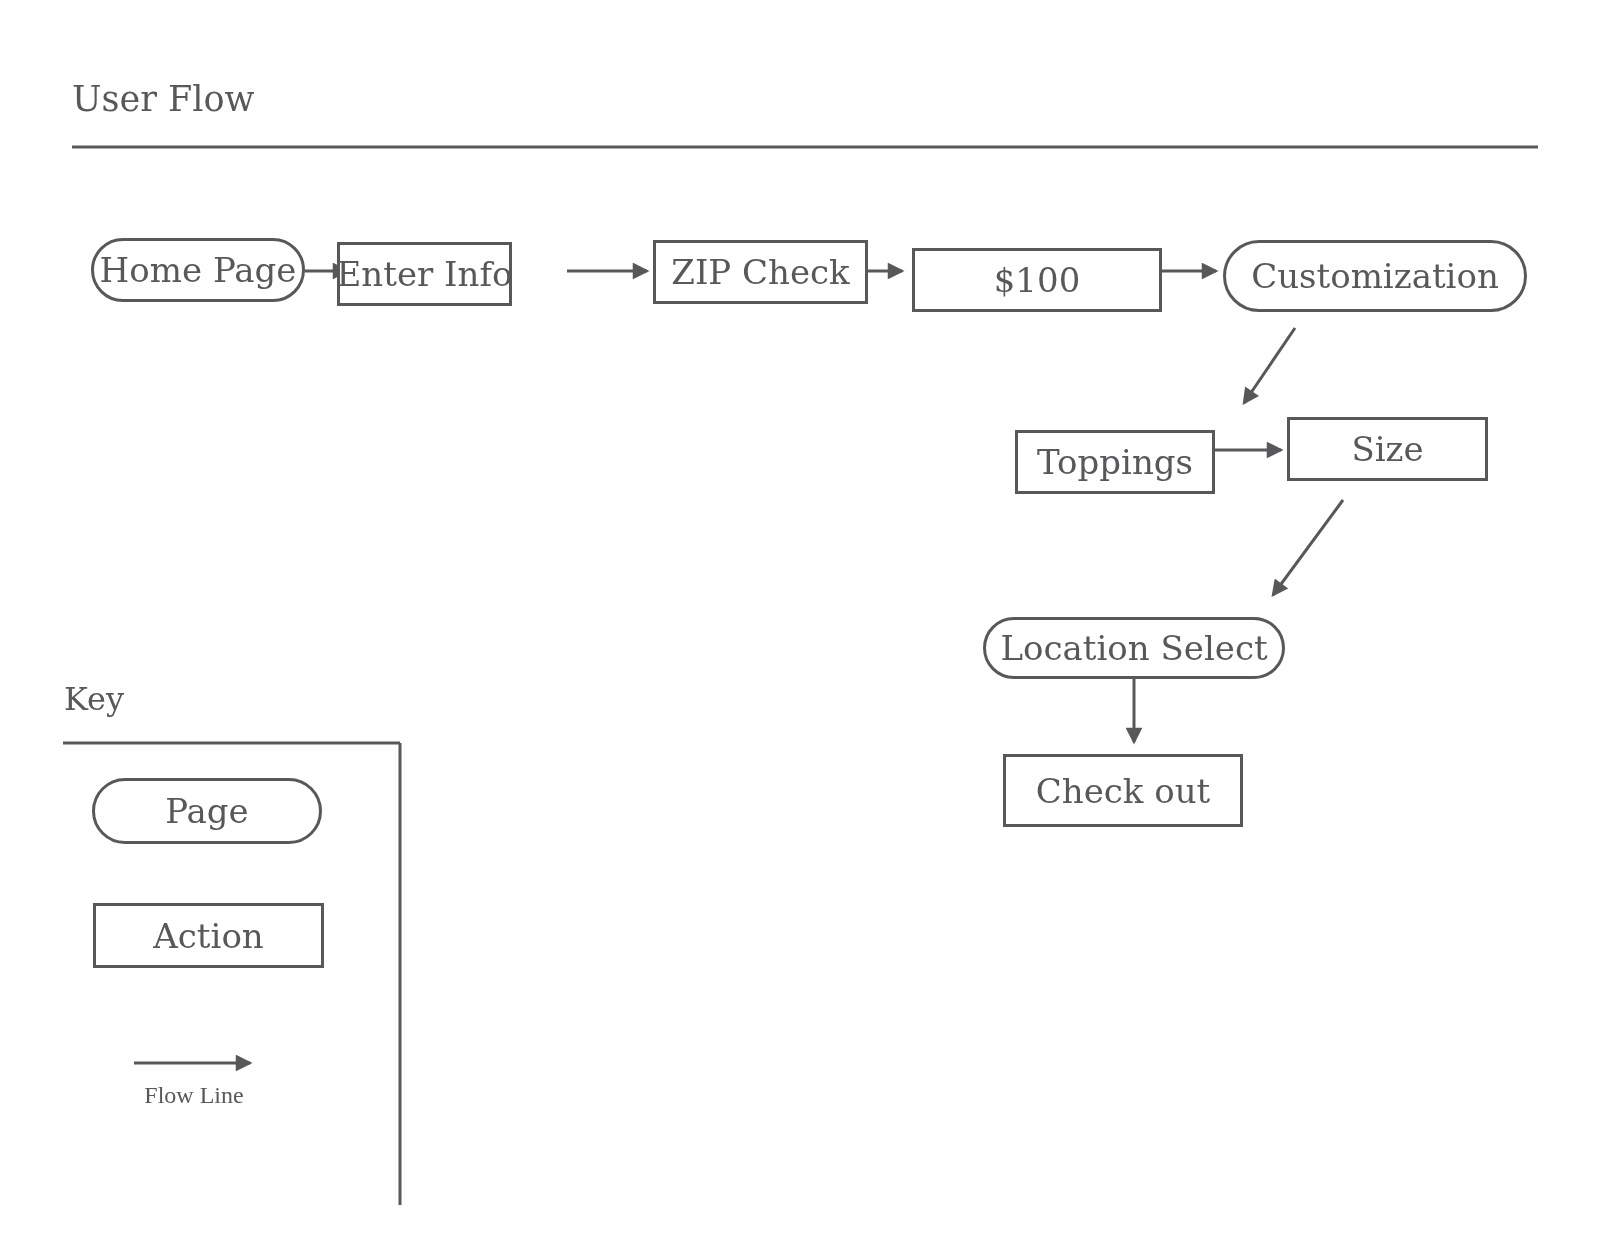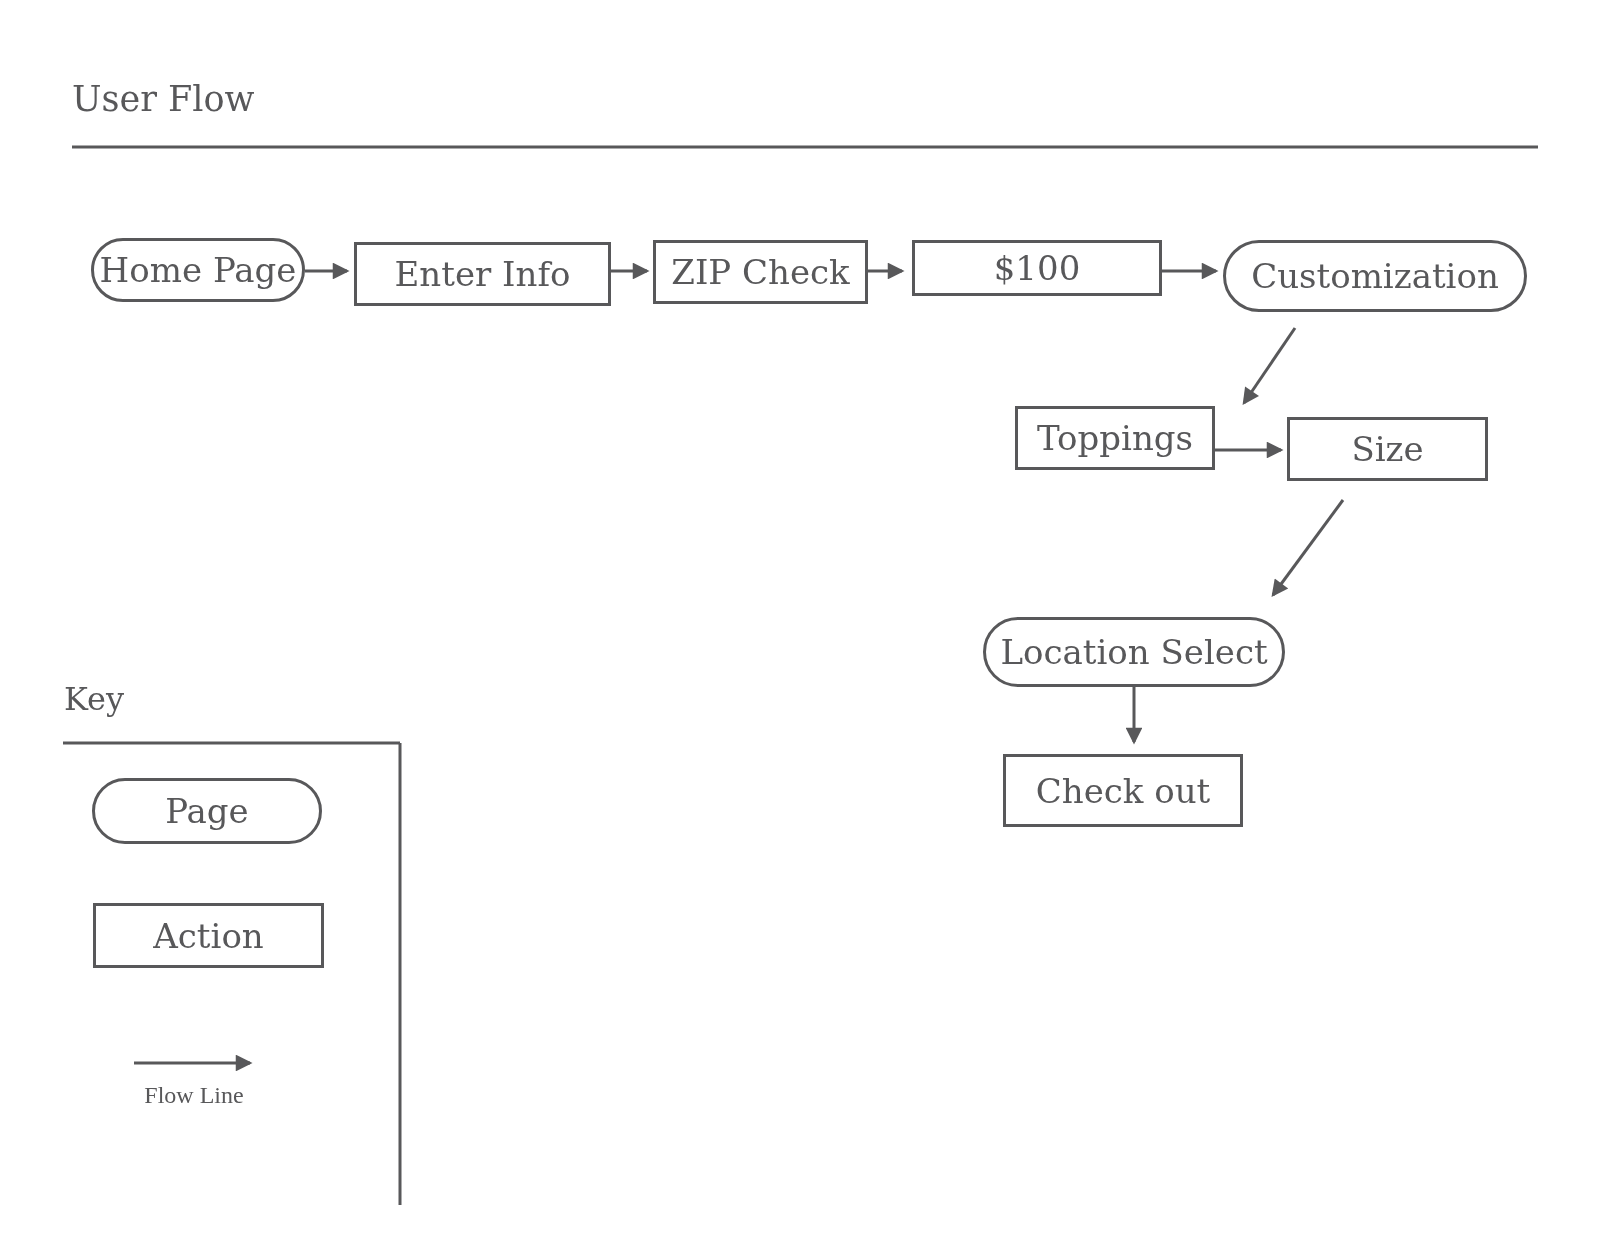--- a/index.html
+++ b/index.html
@@ -86,45 +86,45 @@
     <line x1="400" y1="743" x2="400" y2="1205"></line>
     <line x1="134" y1="1063" x2="250" y2="1063" marker-end="url(#arrow)"></line>
   </svg>
 
   <div class="page-title">User Flow</div>
 
   <div class="node pill" style="left:91px;top:238px;width:214px;height:64px">
     <span>Home Page</span>
   </div>
 
-  <div class="node" style="left:354px;top:242px;width:257px;height:64px">
+  <div class="node" style="left:337px;top:242px;width:175px;height:64px">
     <span>Enter Info</span>
   </div>
 
   <div class="node" style="left:653px;top:240px;width:215px;height:64px">
     <span>ZIP Check</span>
   </div>
 
-  <div class="node" style="left:912px;top:240px;width:250px;height:56px">
+  <div class="node" style="left:912px;top:248px;width:250px;height:64px">
     <span>$100</span>
   </div>
 
   <div class="node pill" style="left:1223px;top:240px;width:304px;height:72px">
     <span>Customization</span>
   </div>
 
-  <div class="node" style="left:1015px;top:406px;width:200px;height:64px">
+  <div class="node" style="left:1015px;top:430px;width:200px;height:64px">
     <span>Toppings</span>
   </div>
 
   <div class="node" style="left:1287px;top:417px;width:201px;height:64px">
     <span>Size</span>
   </div>
 
-  <div class="node pill" style="left:983px;top:617px;width:302px;height:70px">
+  <div class="node pill" style="left:983px;top:617px;width:302px;height:62px">
     <span>Location Select</span>
   </div>
 
   <div class="node" style="left:1003px;top:754px;width:240px;height:73px">
     <span>Check out</span>
   </div>
 
   <div class="key-heading">Key</div>
 
   <div class="node pill" style="left:92px;top:778px;width:230px;height:66px">

